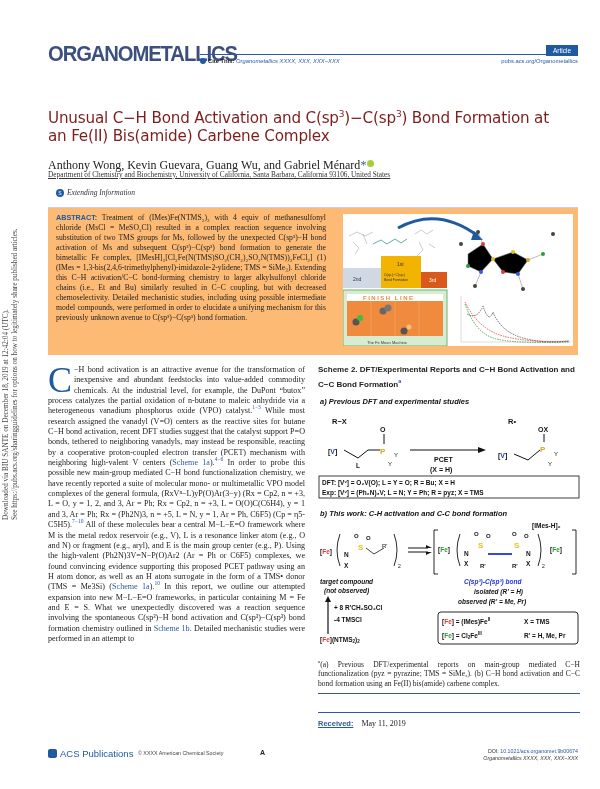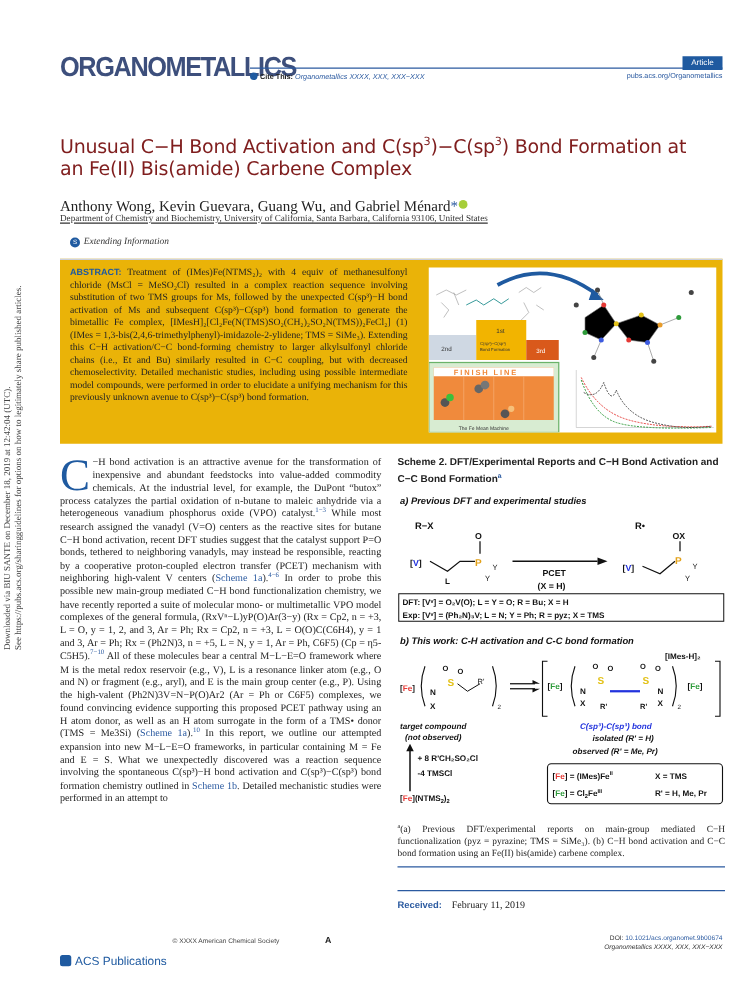--- a/index.html
+++ b/index.html
@@ -21,43 +21,43 @@
 
   .title { position: absolute; left: 48px; top: 105px; width: 520px; font-family: "DejaVu Sans", sans-serif; font-size: 15.2px; line-height: 18px; color: #7f1d1d; letter-spacing: -0.2px; }
   .title sup { font-size: 9px; }
   .authors { position: absolute; left: 48px; top: 146px; font-size: 12px; color: #222; margin-top: 12px; }
   .authors .star { color: #2b5aa0; }
   .orcid { display: inline-block; width: 7px; height: 7px; border-radius: 50%; background: #a6ce39; vertical-align: 2px; margin-left: 1px; }
   .affil { position: absolute; left: 48px; top: 170px; font-size: 7.3px; color: #333; text-decoration: underline; }
   .si { position: absolute; left: 56px; top: 188px; font-size: 7.5px; font-style: italic; color: #333; }
   .si .si-icon { display: inline-block; width: 8px; height: 8px; border-radius: 50%; background: #1f5aa0; color: #fff; font-size: 5px; text-align: center; line-height: 8px; font-style: normal; vertical-align: 0px; margin-right: 3px; font-family: "Liberation Sans", sans-serif; }
 
-  .abstract { position: absolute; left: 48px; top: 207px; width: 530px; height: 148px; background: #eab308; border-top: 1px solid #c9cfdf; }
+  .abstract { position: absolute; left: 48px; top: 207px; width: 530px; height: 148px; background: #fdba74; border-top: 1px solid #c9cfdf; }
   .abstract-text { position: absolute; left: 8px; top: 5px; width: 270px; font-size: 7.7px; line-height: 10px; text-align: justify; color: #222; }
   .abstract-text b { color: #1f5aa0; font-family: "Liberation Sans", sans-serif; font-size: 7.2px; }
   .toc { position: absolute; left: 295px; top: 6px; width: 230px; height: 132px; background: #fff; overflow: hidden; }
 
   .col-left { position: absolute; left: 48px; top: 365px; width: 257px; font-size: 8.1px; line-height: 10.35px; text-align: justify; color: #222; }
   .dropcap { float: left; font-size: 36px; line-height: 28px; color: #1f5aa0; font-family: "Liberation Serif", serif; margin-right: 2px; margin-top: 1px; }
   .col-left sup, .col-left sub { font-size: 5.5px; line-height: 0; }
   .link { color: #2b5aa0; }
 
   .col-right { position: absolute; left: 318px; top: 365px; width: 262px; }
   .scheme-title { font-family: "Liberation Sans", sans-serif; font-size: 8px; line-height: 10.5px; color: #222; font-weight: bold; }
   .scheme-title sup { font-size: 5.5px; color: #2b5aa0; }
   .scheme { position: relative; width: 262px; height: 270px; margin-top: 4px; }
   .caption { position: absolute; left: 318px; top: 657px; width: 262px; font-size: 7.5px; line-height: 9.6px; text-align: justify; color: #222; }
   .caption sup, .caption sub { font-size: 5px; }
   .hr1 { position: absolute; left: 318px; top: 693px; width: 262px; height: 1px; background: #2b5aa0; }
   .hr2 { position: absolute; left: 318px; top: 712px; width: 262px; height: 1px; background: #2b5aa0; }
   .received { position: absolute; left: 318px; top: 719px; font-size: 8px; color: #222; }
-  .received b { color: #2b5aa0; font-family: "Liberation Sans", sans-serif; font-size: 7.5px; margin-right: 8px; }
+  .received b { color: #2b5aa0; font-family: "Liberation Sans", sans-serif; font-size: 7.5px; margin-right: 8px; text-decoration: underline; }
 
   .footer { position: absolute; left: 48px; top: 748px; width: 530px; height: 14px; }
-  .acs-logo { position: absolute; left: 0; top: 0; font-family: "Liberation Sans", sans-serif; font-size: 9.5px; color: #1f5aa0; margin-top: 16px; }
+  .acs-logo { position: absolute; left: 0; top: 0; font-family: "Liberation Sans", sans-serif; font-size: 9.5px; color: #1f5aa0; }
   .acs-logo .hex { display: inline-block; width: 9px; height: 9px; background: #1f5aa0; border-radius: 2px; vertical-align: -1px; margin-right: 3px; }
   .copyright { position: absolute; left: 90px; top: 2px; font-family: "Liberation Sans", sans-serif; font-size: 5.3px; color: #444; }
   .pageletter { position: absolute; left: 212px; top: 1px; font-family: "Liberation Sans", sans-serif; font-size: 7px; font-weight: bold; color: #222; }
   .doi { position: absolute; right: 0; top: 0; text-align: right; font-family: "Liberation Sans", sans-serif; font-size: 5.3px; line-height: 7px; color: #333; }
   .doi .doi-link { color: #2b5aa0; }
   .doi i { font-style: italic; }
 </style>
 </head>
 <body>
 
@@ -261,21 +261,21 @@
       <text x="206" y="244" font-size="6.5" font-weight="bold" fill="#111">R' = H, Me, Pr</text>
     </svg>
   </div>
 </div>
 
 <div class="caption"><sup>a</sup><span>(a) Previous DFT/experimental reports on main-group mediated C−H functionalization (pyz = pyrazine; TMS = SiMe₃). (b) C−H bond activation and C−C bond formation using an Fe(II) bis(amide) carbene complex.</span></div>
 
 <div class="hr1"></div>
 <div class="hr2"></div>
 <div class="received">
-  <b>Received:</b><span>February 11, 2019</span>
+  <b>Received:</b><span>May 11, 2019</span>
 </div>
 
 <div class="footer">
   <div class="acs-logo"><span class="hex"></span><span>ACS Publications</span></div>
   <div class="copyright">© XXXX American Chemical Society</div>
   <div class="pageletter">A</div>
   <div class="doi">
     <div><span>DOI:</span> <span class="doi-link">10.1021/acs.organomet.9b00674</span></div>
     <div><i>Organometallics XXXX, XXX, XXX−XXX</i></div>
   </div>

